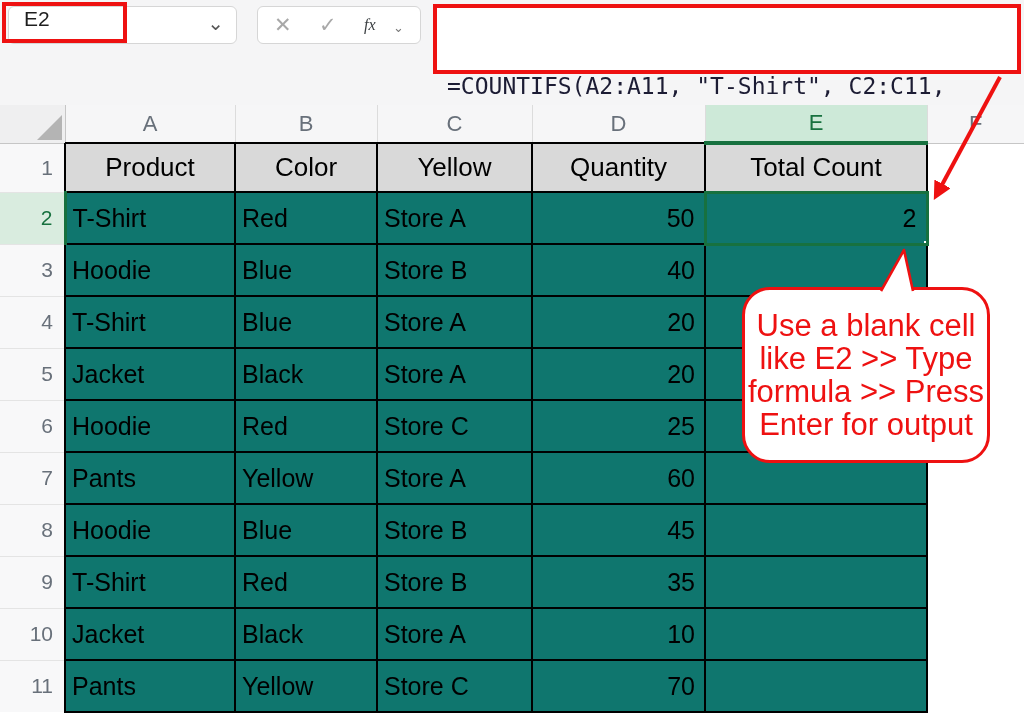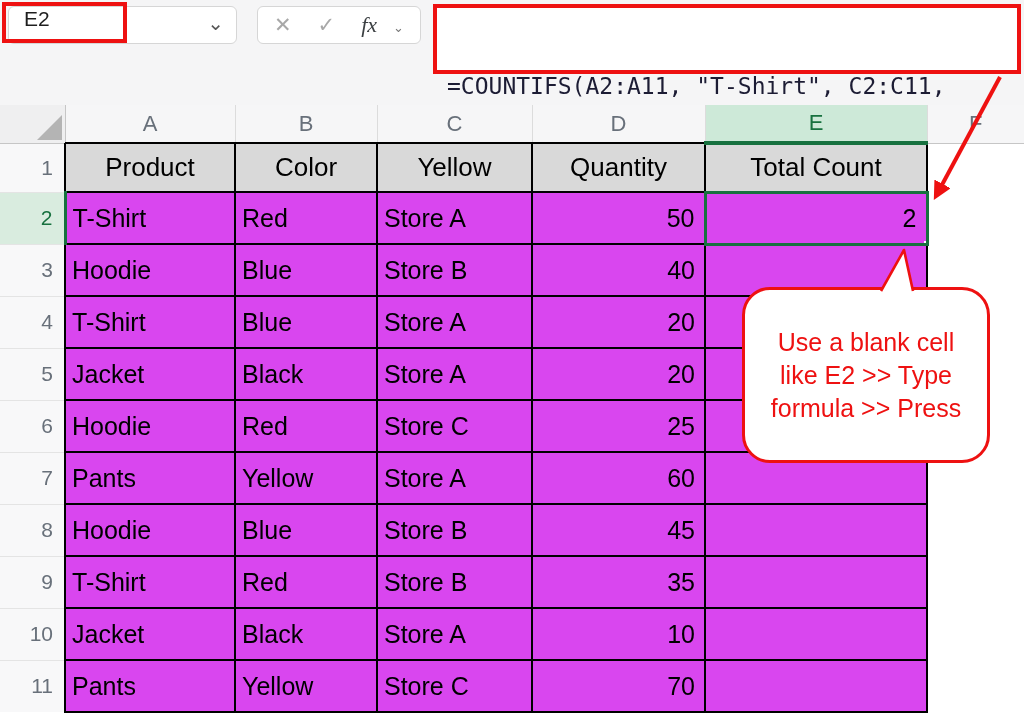--- a/index.html
+++ b/index.html
@@ -27,21 +27,21 @@
   .nb-highlight{
     position:absolute;left:2px;top:2px;width:125px;height:41px;
     border:4px solid var(--annotation-red,#ee1111);z-index:20;
   }
   .fxgroup{
     position:absolute;left:257px;top:6px;width:164px;height:38px;background:#fff;
     border:1px solid #d6d6d6;border-radius:6px;display:flex;align-items:center;
     justify-content:space-between;padding:0 16px;
   }
   .fx-cancel,.fx-enter{font-size:21px;color:#a8a8a8;}
-  .fx-fx{font-family:"Liberation Serif",serif;font-style:italic;font-size:22px;color:#3c4043;text-align:center;}
+  .fx-fx{font-family:"Liberation Serif",serif;font-style:italic;font-size:16px;color:#3c4043;text-align:center;}
   .fx-chev{font-size:13px;color:#777;margin-left:-10px;margin-top:4px;}
   .formulabox{
     position:absolute;left:433px;top:4px;width:588px;height:70px;background:#fff;
     border:4px solid var(--annotation-red,#ee1111);
     font-family:"DejaVu Sans Mono","Liberation Mono",monospace;
     font-size:23px;line-height:31px;color:#1c1c34;padding:1px 10px;white-space:pre;
   }
   
   table.sheet{position:absolute;left:0;top:105px;border-collapse:collapse;table-layout:fixed;}
   tr.r-letters{height:38px}
@@ -64,41 +64,41 @@
   }
   th.rowhdr{
     background:#f8f8f9;color:#68707a;font-size:21px;font-weight:400;text-align:right;
     padding-right:11px;vertical-align:middle;border-top:1px solid #e4e4e4;
   }
   th.rowhdr.sel{
     background:var(--selected-row-fill,#d9ecdf);color:var(--selection-green,#17713f);
     border-right:3px solid var(--selection-green,#17713f);
   }
   td.cell{
-    border:2px solid #000;background:#d946ef;font-size:25px;color:#000;
+    border:2px solid #000;background:#0f766e;font-size:25px;color:#000;
     padding:0 6px;vertical-align:middle;overflow:hidden;
   }
   tr.r-hdr td.cell{
     background:var(--header-row-fill,#d9d9d9);font-weight:normal;text-align:center;font-size:26px;
   }
   td.num{text-align:right;padding-right:9px;}
   td.selected{
     border:3px solid var(--selection-green,#17713f);position:relative;
   }
   .fill-handle{
     position:absolute;right:-7px;bottom:-7px;width:9px;height:9px;
     background:var(--selection-green,#17713f);border:2px solid #fff;z-index:6;
   }
   td.fcol{background:#fff;border:none;}
   
   .callout{
     position:absolute;left:742px;top:287px;width:248px;height:176px;background:#fff;
     border:3px solid var(--annotation-red,#ee1111);border-radius:28px;z-index:40;
     display:flex;flex-direction:column;justify-content:center;align-items:center;
-    color:var(--annotation-red,#ee1111);font-size:25px;line-height:33px;text-align:center;
+    color:var(--annotation-red,#ee1111);font-size:31px;line-height:33px;text-align:center;
   }
   svg.overlay{position:absolute;left:0;top:0;width:1024px;height:713px;z-index:60;pointer-events:none;}
 </style>
 </head>
 <body>
 
 <div class="topbar">
   <div class="namebox">
     <span class="nb-text">E2</span>
     <span class="nb-chev">⌄</span>
@@ -240,20 +240,21 @@
     <td class="cell"></td>
     <td class="fcol"></td>
   </tr>
 </tbody>
   </table>
 
 <div class="callout">
   <div>Use a blank cell</div>
   <div>like E2 &gt;&gt; Type</div>
   <div>formula &gt;&gt; Press</div>
+  <div>Enter for output</div>
 </div>
 
 <svg class="overlay" viewBox="0 0 1024 713">
   <defs>
     <marker id="ah" viewBox="0 0 10 10" refX="7.5" refY="5" markerWidth="4.6" markerHeight="4.6" orient="auto-start-reverse">
       <path d="M0,0 L10,5 L0,10 Z" style="fill:var(--annotation-red,#ee1111)"></path>
     </marker>
   </defs>
   <line x1="1000" y1="77" x2="936" y2="196" style="stroke:var(--annotation-red,#ee1111);stroke-width:4" marker-end="url(#ah)"></line>
   <path d="M881,291 L904,250 L913,291" style="fill:#ffffff;stroke:var(--annotation-red,#ee1111);stroke-width:2.6;stroke-linejoin:round"></path>

